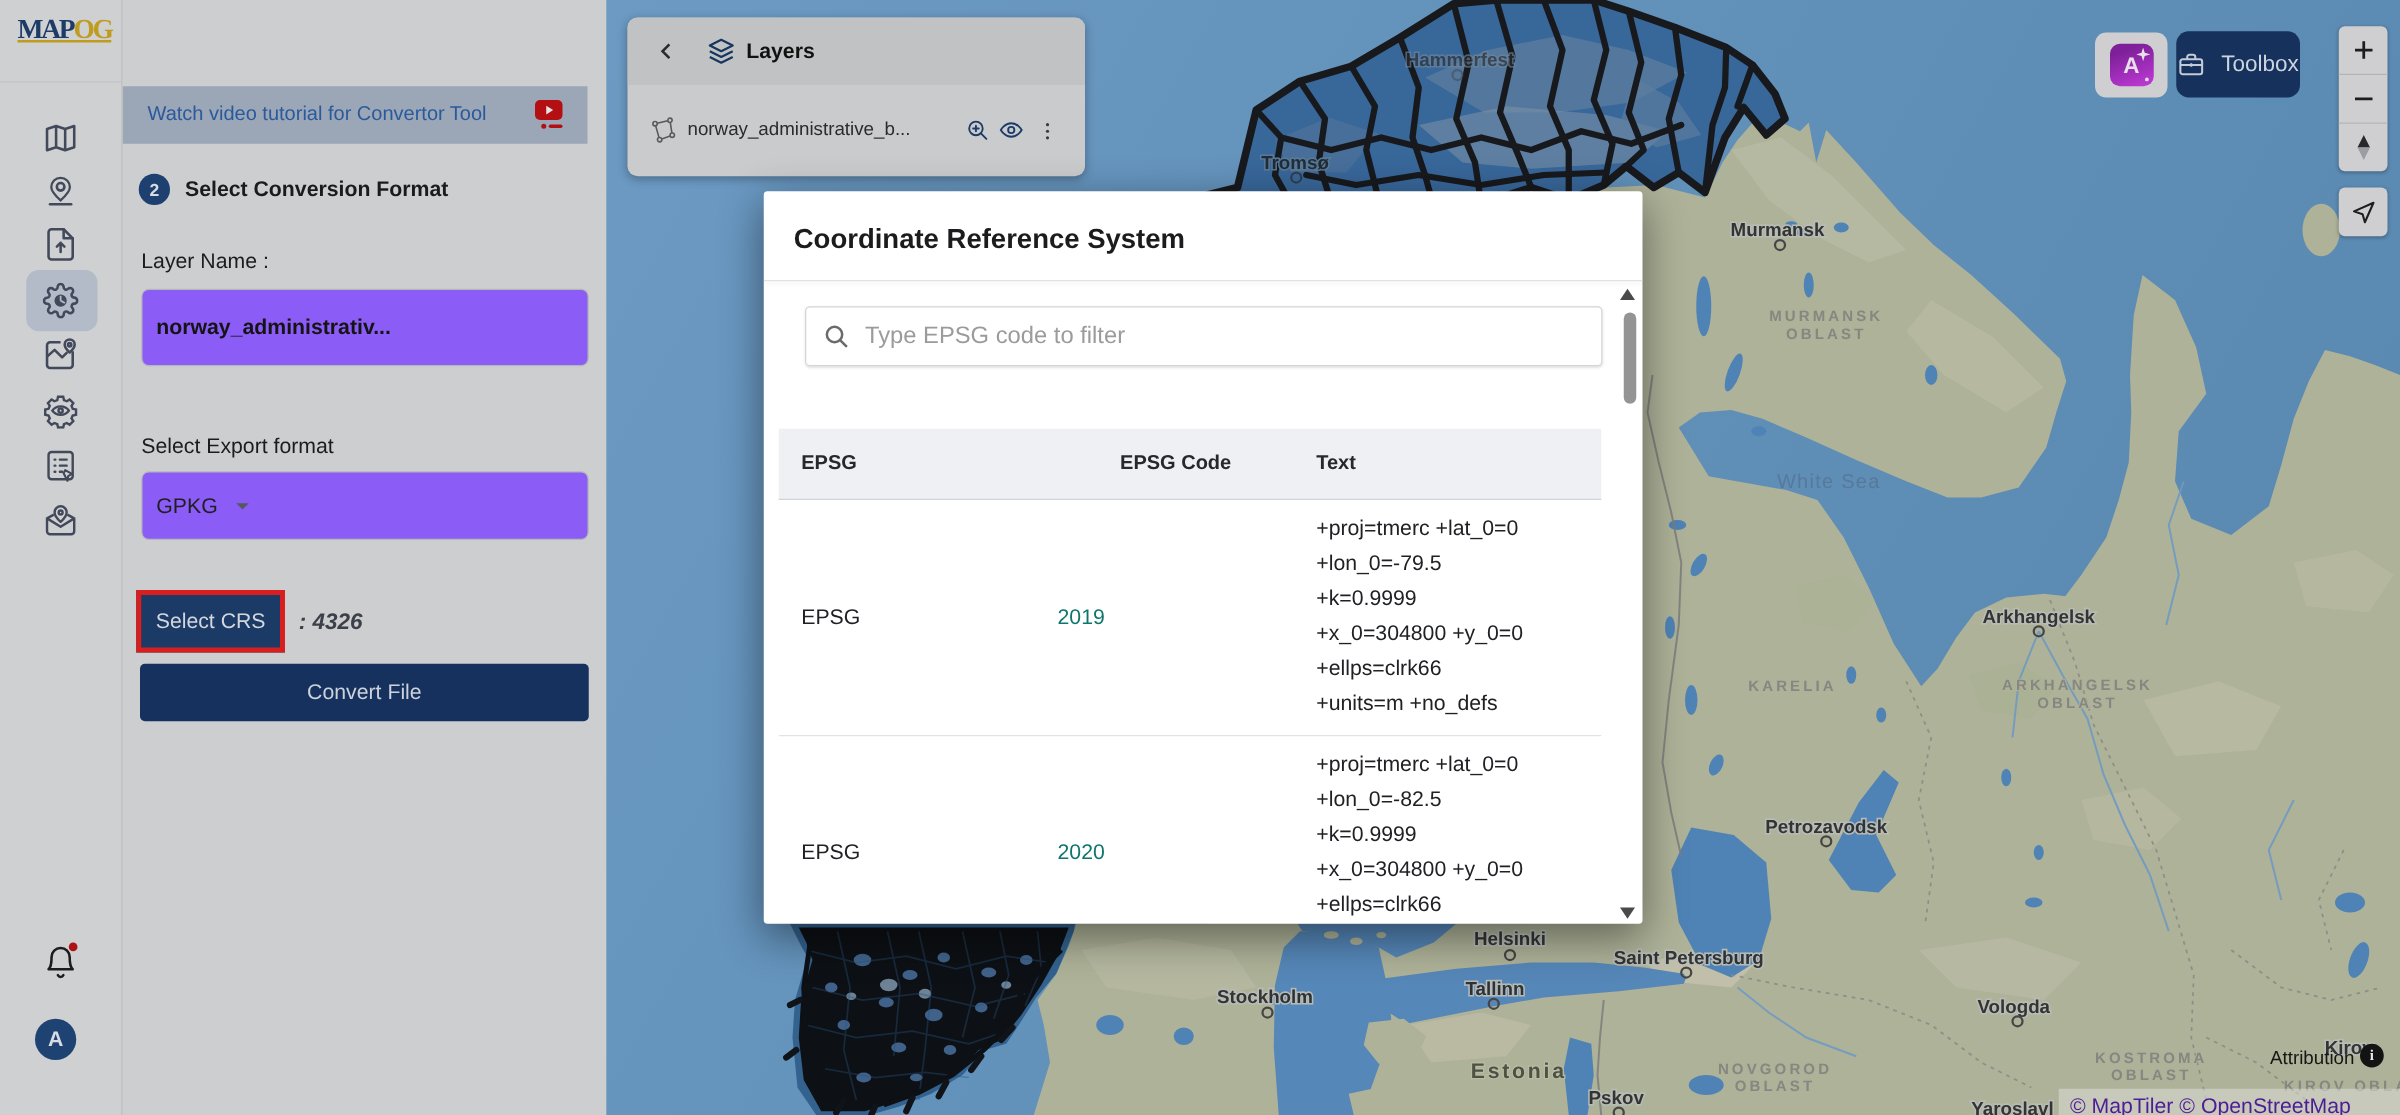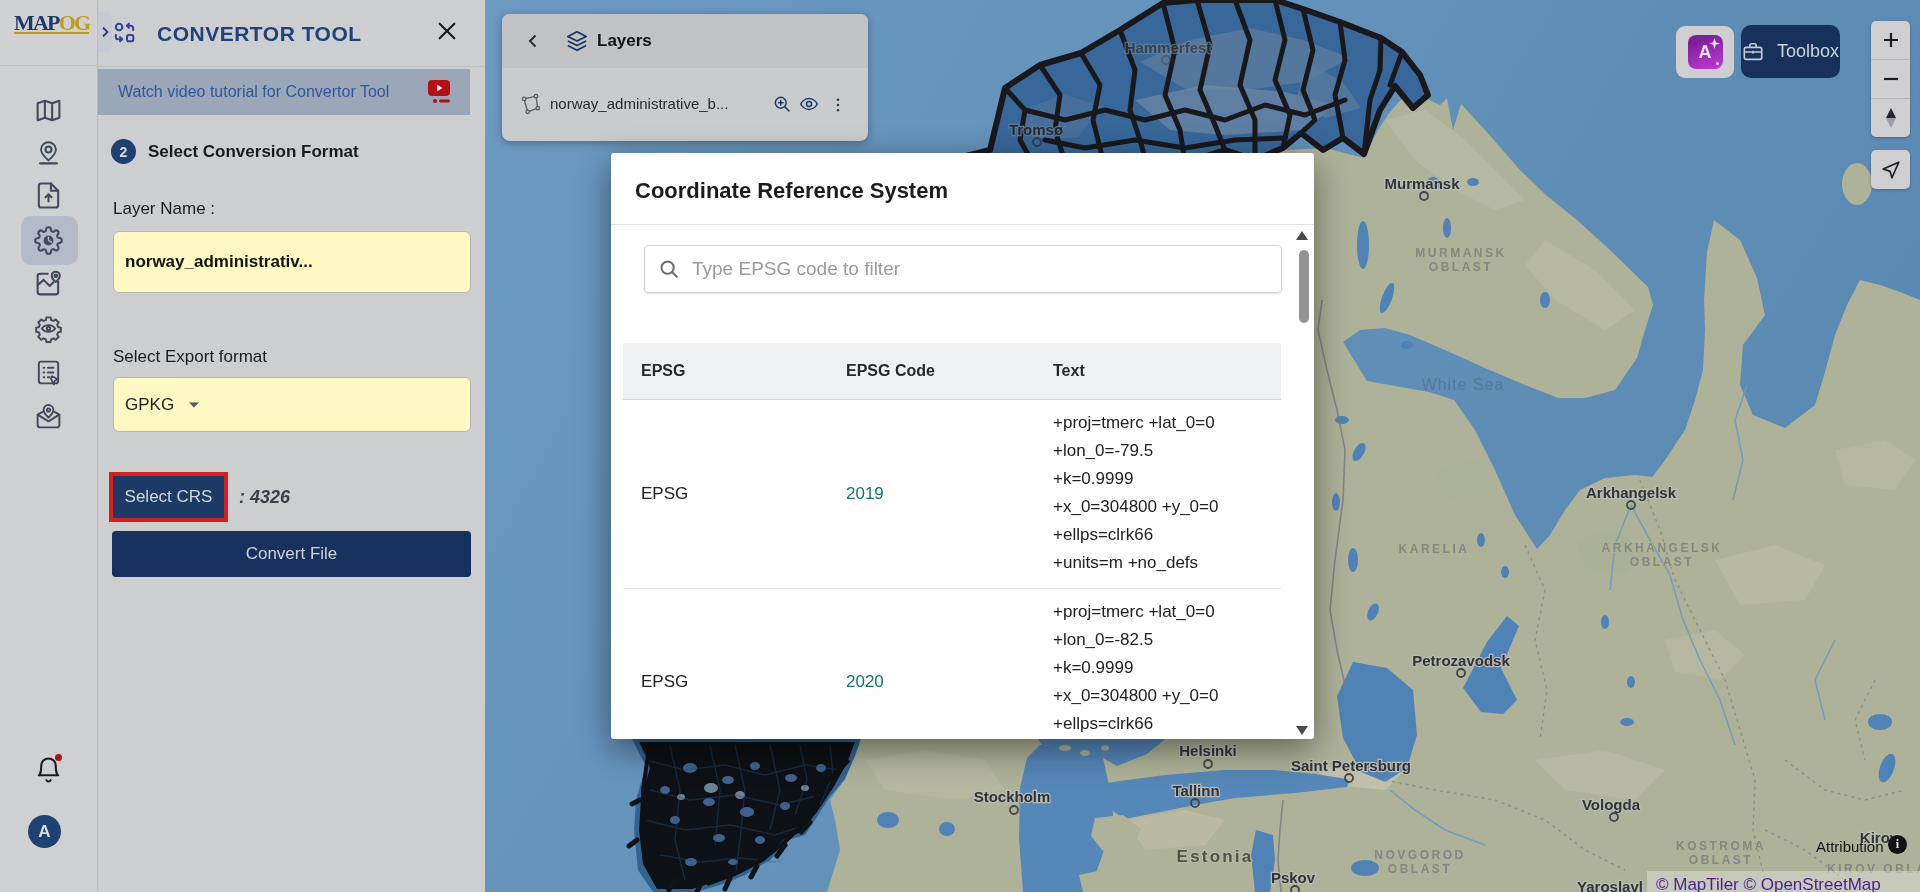--- a/index.html
+++ b/index.html
@@ -25,21 +25,21 @@
   #pclose { position:absolute; left:338px; top:20px; width:22px; height:22px; color:#191919; }
   #ptab { position:absolute; left:0px; top:12px; width:14px; height:40px; background:#c6c9d1; border-radius:0 6px 6px 0; color:#24457c; display:flex;align-items:center;justify-content:center; }
   #ticon { position:absolute; left:15px; top:21px; width:23px; height:24px; color:#36419b; }
   #watchbar { position:absolute; left:0px; top:69px; width:372px; height:46px; background:#9ba6b7; display:flex; align-items:center; }
   #watchbar span { margin-left:20px; font-size:16px; color:#2a5a9b; }
   #yticon { position:absolute; right:19px; top:10px; width:24px; height:26px; }
   .step { position:absolute; left:13px; top:139px; display:flex; align-items:center; }
   .stepnum { width:25px; height:25px; border-radius:50%; background:#1d4071; color:#d8dce2; font-size:14px; font-weight:bold; display:flex; align-items:center; justify-content:center; }
   .steplab { margin-left:12px; font-size:17px; color:#1b1b1b; font-weight:bold; }
   .flabel { position:absolute; left:15px; font-size:17px; color:#1c1c1c; }
-  .fbox { position:absolute; left:15px; width:358px; background:#fef9c3; border:1px solid #b6b7b9; border-radius:6px; }
+  .fbox { position:absolute; left:15px; width:358px; background:#8b5cf6; border:1px solid #b6b7b9; border-radius:6px; }
   #crsbtn { position:absolute; left:11px; top:472px; width:119px; height:50px; background:#1b3a66; border:4px solid #d81f1f; color:#d3d6dc; font-size:17px; display:flex; align-items:center; justify-content:center; }
   #crsval { position:absolute; left:141px; top:487px; font-size:18px; font-weight:bold; color:#3c4149;font-style:italic; }
   #convbtn { position:absolute; left:14px; top:531px; width:359px; height:46px; background:#16315d; border-radius:4px; color:#ccd2db; font-size:17px; display:flex; align-items:center; justify-content:center; }
   
   #layers { position:absolute; left:502px; top:14px; width:366px; height:127px; border-radius:8px; background:#cacbcd; box-shadow:0 2px 8px rgba(0,0,0,0.3); z-index:3; overflow:hidden; }
   #lhead { height:54px; background:#c1c2c4; display:flex; align-items:center; }
   #lhead .back { margin-left:24px; width:14px; height:14px; color:#2b2b2b; }
   #lhead .stack { margin-left:26px; width:22px; height:22px; color:#16365e; }
   #lhead .ltitle { margin-left:9px; font-size:17px; font-weight:bold; color:#111; }
   #lrow { height:73px; display:flex; align-items:center; }
@@ -359,39 +359,20 @@
       <svg viewBox="0 0 24 24" fill="none" stroke="#1c1c1c" stroke-width="1.7" stroke-linecap="round" stroke-linejoin="round">
         <path d="M18 8a6 6 0 0 0-12 0c0 7-2 8-2 8h16s-2-1-2-8"></path>
         <path d="M10.2 20a2 2 0 0 0 3.6 0"></path>
       </svg>
     </div>
   <div id="belldot"></div>
   <div id="avatar">A</div>
 </div>
 
 <div id="panel">
-  <div id="phead">
-    <div id="ptab">
-        <svg width="9" height="12" viewBox="0 0 9 12" fill="none" stroke="currentColor" stroke-width="1.8">
-          <path d="m2 1.5 4.5 4.5L2 10.5"></path>
-        </svg>
-      </div>
-    <div id="ticon"><svg viewBox="0 0 24 24" fill="none" stroke="currentColor" stroke-width="2.1" stroke-linecap="round" stroke-linejoin="round">
-          <circle cx="6.3" cy="6.3" r="3.4"></circle>
-          <rect x="14.6" y="14.6" width="6.6" height="6.6" rx="2"></rect>
-          <path d="M21 9.5V7.3a2.3 2.3 0 0 0-2.3-2.3h-4.2"></path>
-          <path d="m16.7 2.8-2.2 2.2 2.2 2.2"></path>
-          <path d="M3 14.5v2.2A2.3 2.3 0 0 0 5.3 19h4.2"></path>
-          <path d="m7.3 21.2 2.2-2.2-2.2-2.2"></path>
-        </svg></div>
-    <div id="ptitle">CONVERTOR TOOL</div>
-    <div id="pclose"><svg viewBox="0 0 24 24" fill="none" stroke="currentColor" stroke-width="2.3" stroke-linecap="round">
-          <path d="M4 4 20 20M20 4 4 20"></path>
-        </svg></div>
-  </div>
   <div id="watchbar">
     <span>Watch video tutorial for Convertor Tool</span>
     <div id="yticon">
       <svg viewBox="0 0 24 26" fill="none">
           <rect x="1" y="1" width="22" height="16" rx="4" fill="#b40f13"></rect>
           <path d="m10 5.5 5.5 3.5L10 12.5z" fill="#e4e4e6"></path>
           <circle cx="8" cy="22" r="2" fill="#b40f13"></circle>
           <rect x="12" y="20.6" width="11" height="2.8" rx="1.4" fill="#b40f13"></rect>
         </svg>
     </div>
@@ -500,21 +481,21 @@
   <div id="msearch">
     <svg viewBox="0 0 24 24" fill="none" stroke="currentColor" stroke-width="2.2">
         <circle cx="10.5" cy="10.5" r="6.7"></circle>
         <path d="m15.6 15.6 5 5" stroke-linecap="round"></path>
       </svg>
     <span>Type EPSG code to filter</span>
   </div>
   <div id="mtable">
     <div id="mthead">
       <div class="th" style="width:205px; padding-left:18px;">EPSG</div>
-      <div class="th" style="width:207px; padding-left:18px;">EPSG Code</div>
+      <div class="th" style="width:207px; padding-left:18px;text-align:center;">EPSG Code</div>
       <div class="th" style="flex:1; padding-left:18px;">Text</div>
     </div>
     <div class="mrow" style="height:189px;">
       <div class="cell-epsg" style="padding-left:18px;">EPSG</div>
       <div class="cell-code" style="padding-left:18px;">2019</div>
       <div class="cell-text" style="padding-left:18px;">+proj=tmerc +lat_0=0<br>+lon_0=-79.5<br>+k=0.9999<br>+x_0=304800 +y_0=0<br>+ellps=clrk66<br>+units=m +no_defs</div>
     </div>
     <div class="mrow" style="height:185px; border-bottom:none;">
       <div class="cell-epsg" style="padding-left:18px;">EPSG</div>
       <div class="cell-code" style="padding-left:18px;">2020</div>

